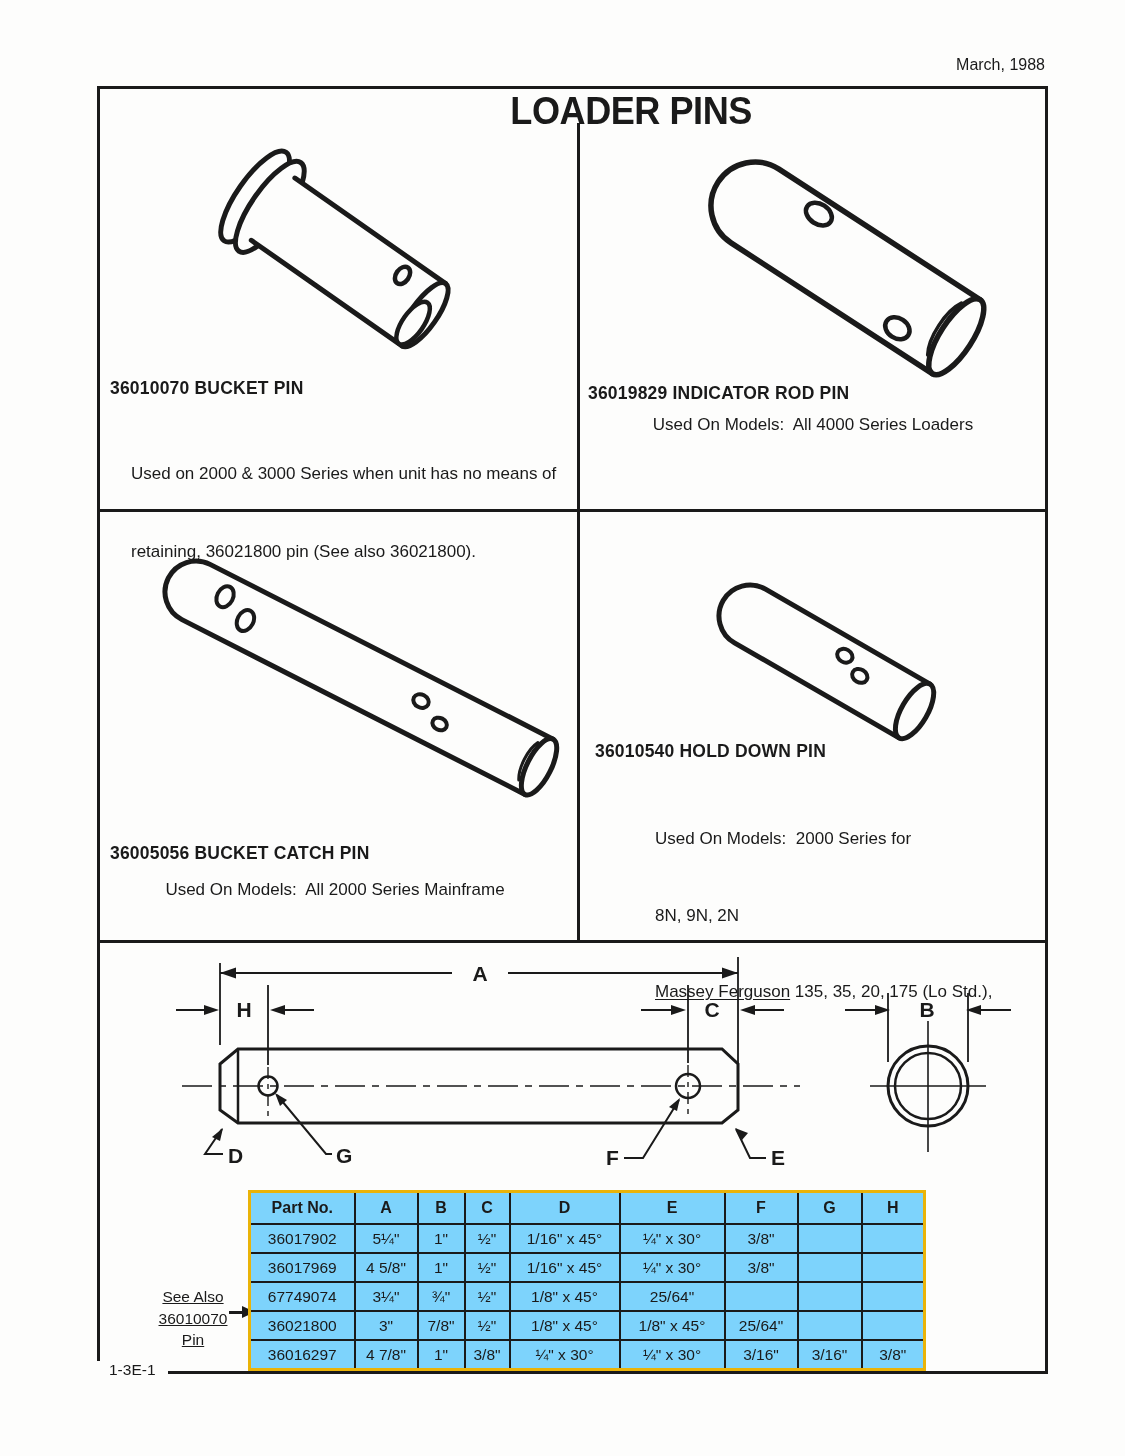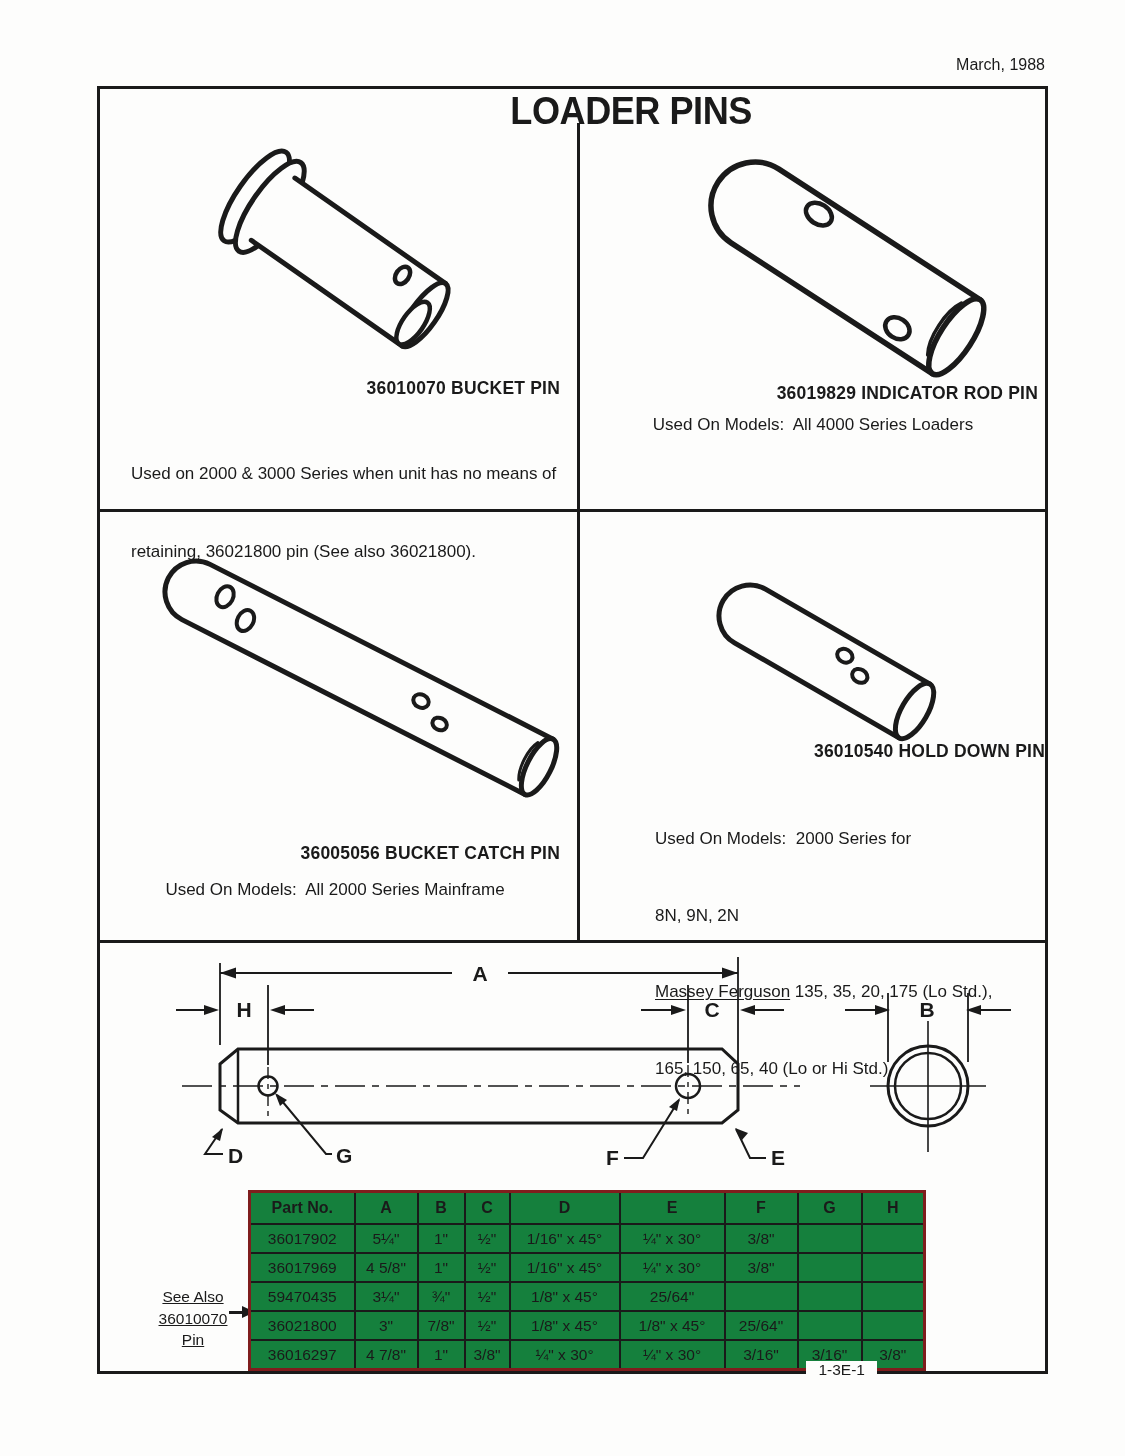--- a/index.html
+++ b/index.html
@@ -17,43 +17,43 @@
     border:3px solid #1a1a1a; box-sizing:border-box;
   }
   .title-wrap{left:97px; top:90px; width:1068px; text-align:center;}
   .title-wrap span{
     display:inline-block; font-size:38px; font-weight:bold;
     letter-spacing:-.5px; transform:scaleX(.95);
   }
   .vdivider{left:577px; top:123px; width:2.5px; height:819px; background:#1a1a1a;}
   .hdiv1{left:98px; top:509px; width:948px; height:3px; background:#1a1a1a;}
   .hdiv2{left:98px; top:940px; width:948px; height:2.5px; background:#1a1a1a;}
-  .cap{font-weight:bold; font-size:17.5px; text-align:right; letter-spacing:.2px;}
+  .cap{font-weight:bold; font-size:17.5px; text-align:left; letter-spacing:.2px;}
   .desc{font-size:17px; line-height:26px; white-space:pre-wrap;}
   .center{text-align:center;}
   .u{text-decoration:underline; text-underline-offset:2px;}
   .q4text{left:655px; top:775px; width:380px; font-size:17px; line-height:25.5px; white-space:pre-wrap;}
   table.parts{
     position:absolute; left:248px; top:1190px;
     border-collapse:collapse; table-layout:fixed;
     font-family:"Liberation Sans", sans-serif; font-size:15.5px; color:#1a1a1a;
-    border:3px solid #7f1d1d; background:#15803d;
+    border:3px solid #eab308; background:#7dd3fc;
   }
   table.parts th, table.parts td{
     border:2px solid #1a1a1a; text-align:center; padding:0; overflow:hidden; white-space:nowrap;
   }
   table.parts th{height:30px; font-size:16px;}
   table.parts td{height:27px;}
   .see-also{left:140px; top:1286px; width:106px; text-align:center; font-size:15.5px; line-height:21.5px;text-decoration:underline;}
   .see-arrow-shaft{left:229px; top:1311px; width:15px; height:3px; background:#1a1a1a;}
   .see-arrow-head{
     left:242px; top:1306px; width:0; height:0;
     border-left:13px solid #1a1a1a; border-top:6.5px solid transparent; border-bottom:6.5px solid transparent;
   }
-  .footer-wrap{left:97px; top:1361px; width:780px; text-align:right; font-size:15.5px;}
+  .footer-wrap{left:97px; top:1361px; width:780px; text-align:left; font-size:15.5px;}
   .footer-wrap span{background:#fdfdfc; padding:0 12px;}
   svg{display:block;}
   svg text{font-family:"Liberation Sans", sans-serif; font-weight:bold; fill:#1a1a1a;}
 </style>
 </head>
 <body>
 
 <div class="page">
 
   <div class="abs hdr-right">March, 1988</div>
@@ -117,21 +117,20 @@
       <ellipse cx="190" cy="0" rx="13" ry="31" fill="#fdfdfc"></ellipse>
       <ellipse cx="102" cy="-13" rx="8" ry="6.5" fill="#fdfdfc" stroke-width="4"></ellipse>
       <ellipse cx="125" cy="-3" rx="8" ry="6.5" fill="#fdfdfc" stroke-width="4"></ellipse>
     </g>
   </svg>
   <div class="abs cap" style="left:595px; top:741px; width:450px;">36010540 HOLD DOWN PIN</div>
   <div class="abs q4text">
     <div>Used On Models:  2000 Series for</div>
     <div>8N, 9N, 2N</div>
     <div><span class="u">Massey Ferguson</span><span> 135, 35, 20, 175 (Lo Std.),</span></div>
-    <div>165, 150, 65, 40 (Lo or Hi Std.)</div>
   </div>
 
   <svg class="abs" style="left:100px; top:945px;" width="950" height="240" viewBox="0 0 950 240">
     <g stroke="#1a1a1a" fill="none">
 
       <path d="M 82 141 L 700 141" stroke-width="1.6" stroke-dasharray="30 7 7 7"></path>
 
       <g>
         <path d="M 120 119 L 138 104 L 622 104 L 638 119 L 638 165 L 622 178 L 138 178 L 120 165 Z" stroke-width="3"></path>
         <path d="M 138 104 L 138 178" stroke-width="2.5"></path>
@@ -256,21 +255,21 @@
         <td>4 5/8"</td>
         <td>1"</td>
         <td>½"</td>
         <td>1/16" x 45°</td>
         <td>¼" x 30°</td>
         <td>3/8"</td>
         <td></td>
         <td></td>
       </tr>
       <tr>
-        <td>59470435</td>
+        <td>67749074</td>
         <td>3¼"</td>
         <td>¾"</td>
         <td>½"</td>
         <td>1/8" x 45°</td>
         <td>25/64"</td>
         <td></td>
         <td></td>
         <td></td>
       </tr>
       <tr>

